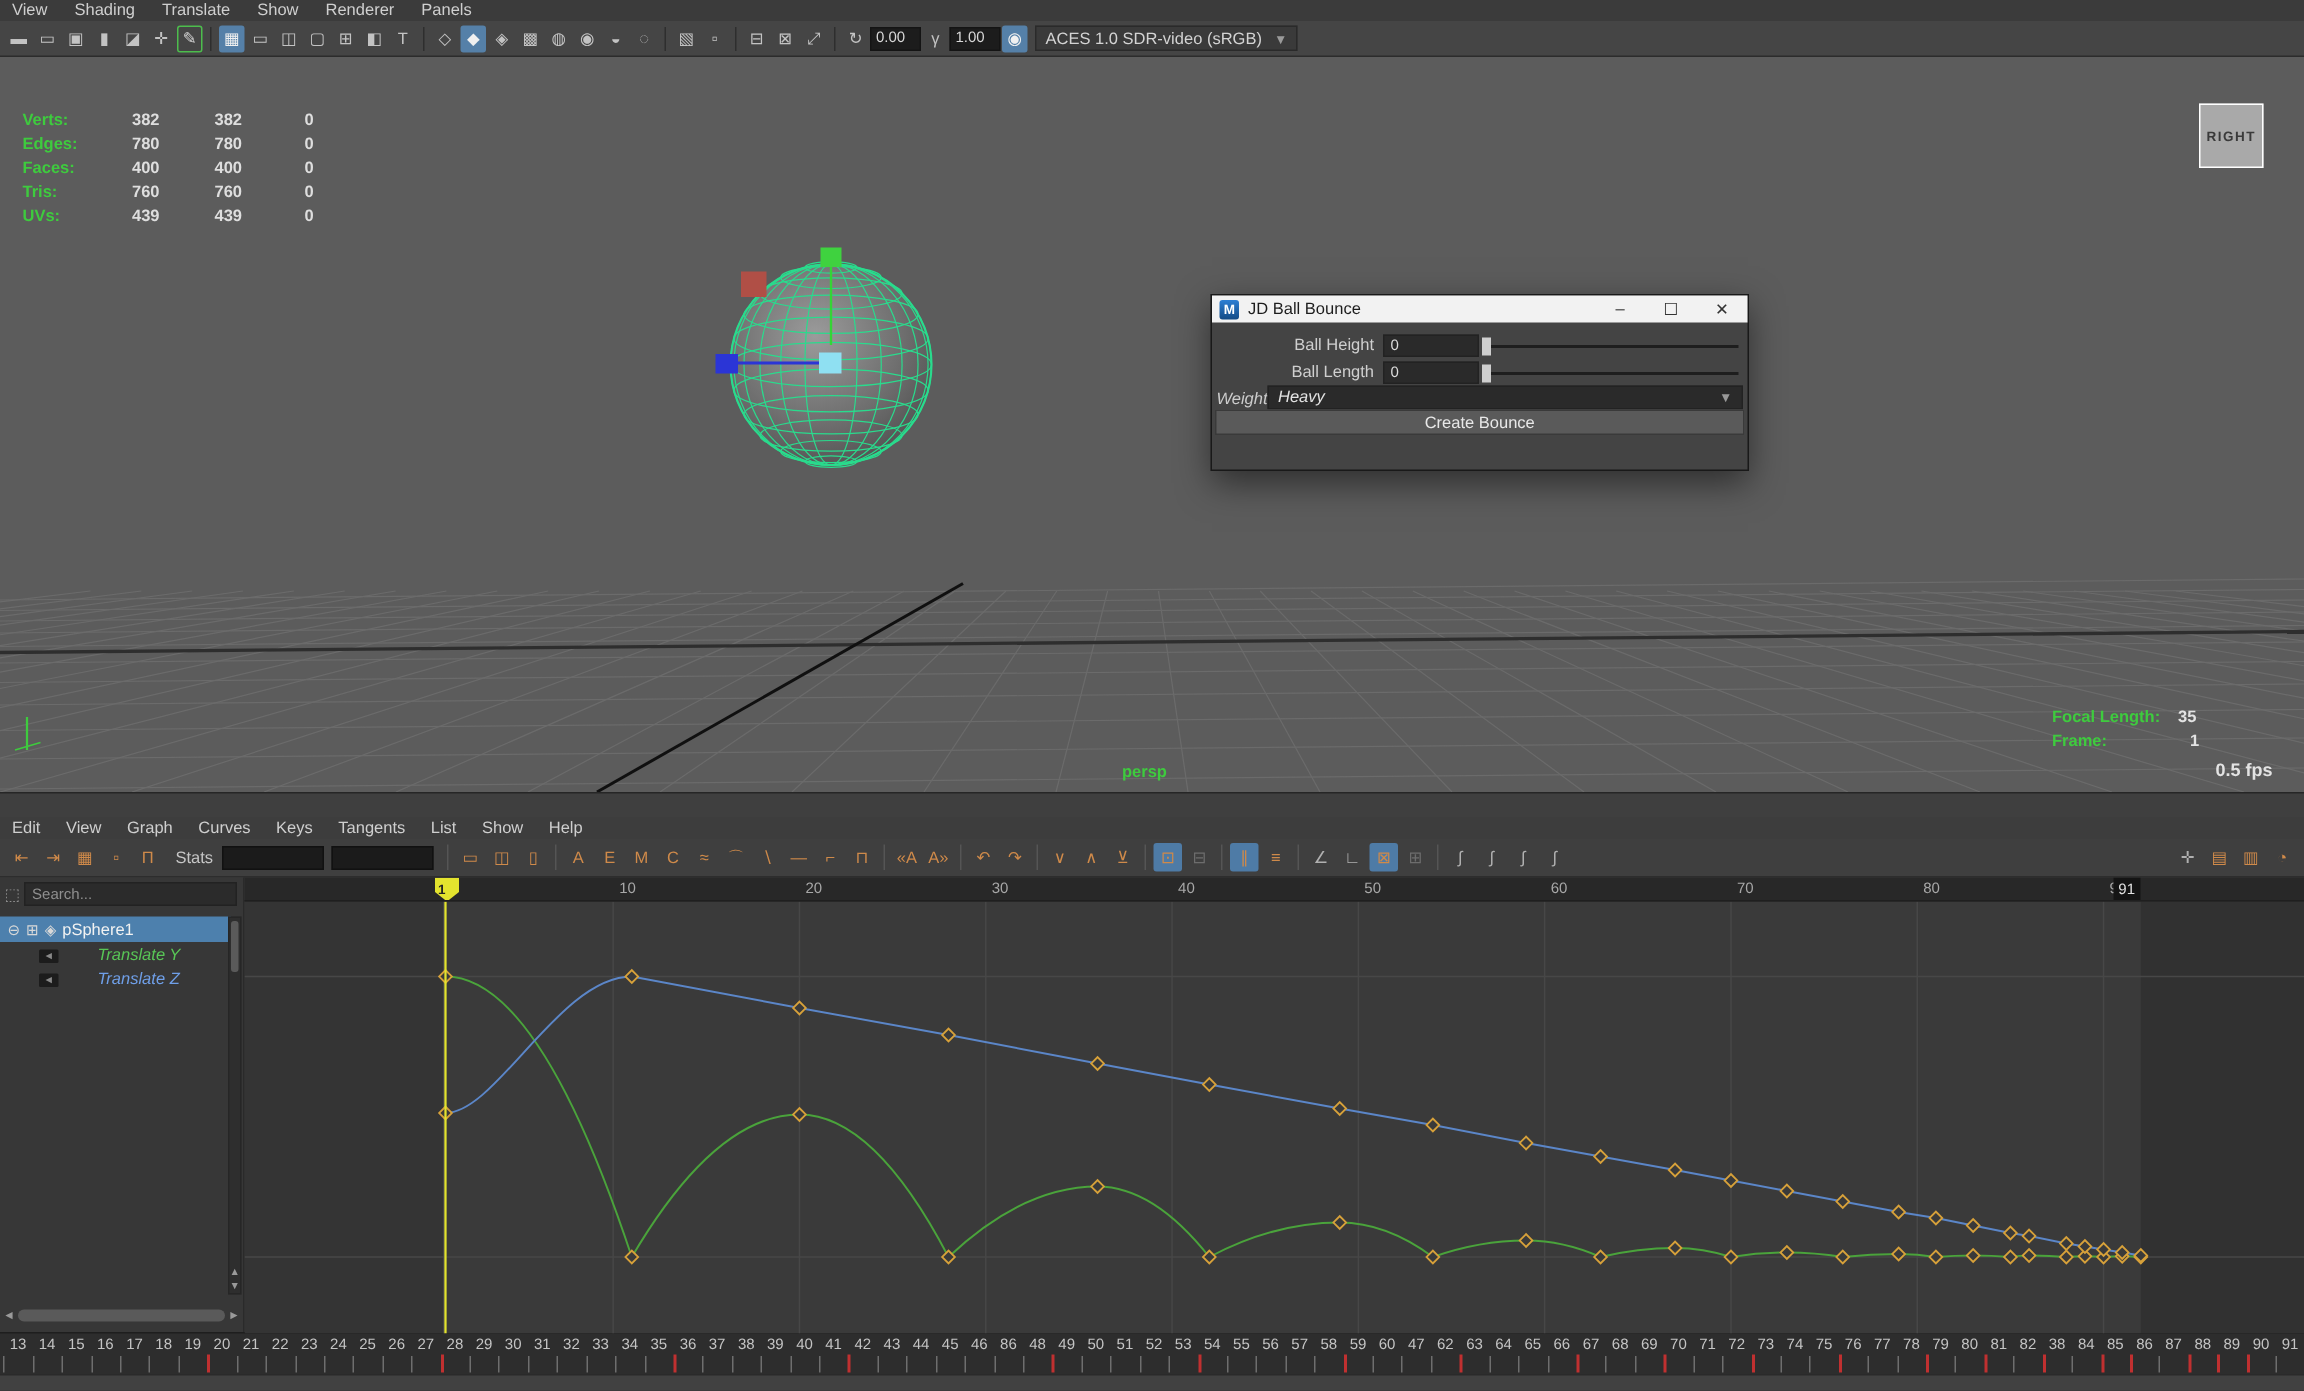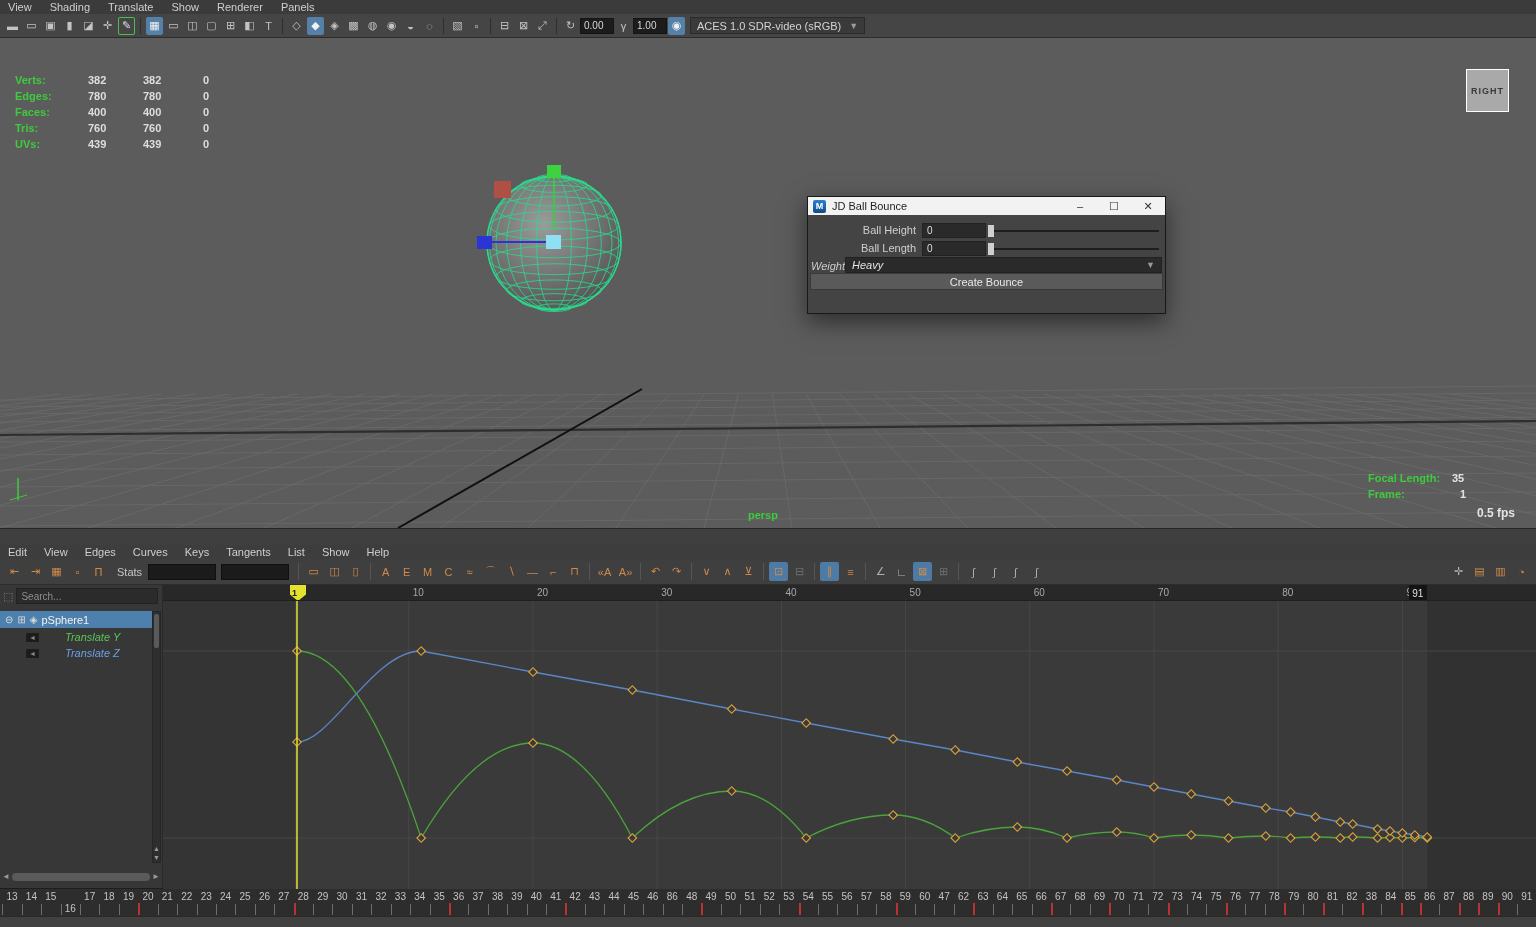--- a/index.html
+++ b/index.html
@@ -301,21 +301,21 @@
         <span class="arrow">▼</span>
       </div>
     </div>
     <div id="create-bounce">Create Bounce</div>
   </div>
 
   <div id="gepanel" class="abs">
     <div id="ge-menus">
         <span class="menu-item">Edit</span>
         <span class="menu-item">View</span>
-        <span class="menu-item">Edges</span>
+        <span class="menu-item">Graph</span>
         <span class="menu-item">Curves</span>
         <span class="menu-item">Keys</span>
         <span class="menu-item">Tangents</span>
         <span class="menu-item">List</span>
         <span class="menu-item">Show</span>
         <span class="menu-item">Help</span>
       </div>
     <div id="ge-toolbar">
       <span id="ge-left-icons" style="display:flex;align-items:center;">
           <span class="ge-icon">⇤</span>
@@ -496,21 +496,21 @@
     <div id="ge-dots"></div>
   </div>
 
   <div id="timeline" class="abs">
       <span class="tl-num" style="left: 1px;">13</span>
       <span class="tl-tick" style="left: 2.3px;"></span>
       <span class="tl-num" style="left: 20.42px;">14</span>
       <span class="tl-tick" style="left: 21.72px;"></span>
       <span class="tl-num" style="left: 39.84px;">15</span>
       <span class="tl-tick" style="left: 41.14px;"></span>
-      <span class="tl-num" style="left: 59.26px; margin-top: 12px;">16</span>
+      <span class="tl-num" style="left: 59.26px;">16</span>
       <span class="tl-tick" style="left: 60.56px;"></span>
       <span class="tl-num" style="left: 78.68px;">17</span>
       <span class="tl-tick" style="left: 79.98px;"></span>
       <span class="tl-num" style="left: 98.1px;">18</span>
       <span class="tl-tick" style="left: 99.4px;"></span>
       <span class="tl-num" style="left: 117.52px;">19</span>
       <span class="tl-tick" style="left: 118.82px;"></span>
       <span class="tl-num" style="left: 136.94px;">20</span>
       <span class="tl-tick key" style="left: 138.24px;"></span>
       <span class="tl-num" style="left: 156.36px;">21</span>

